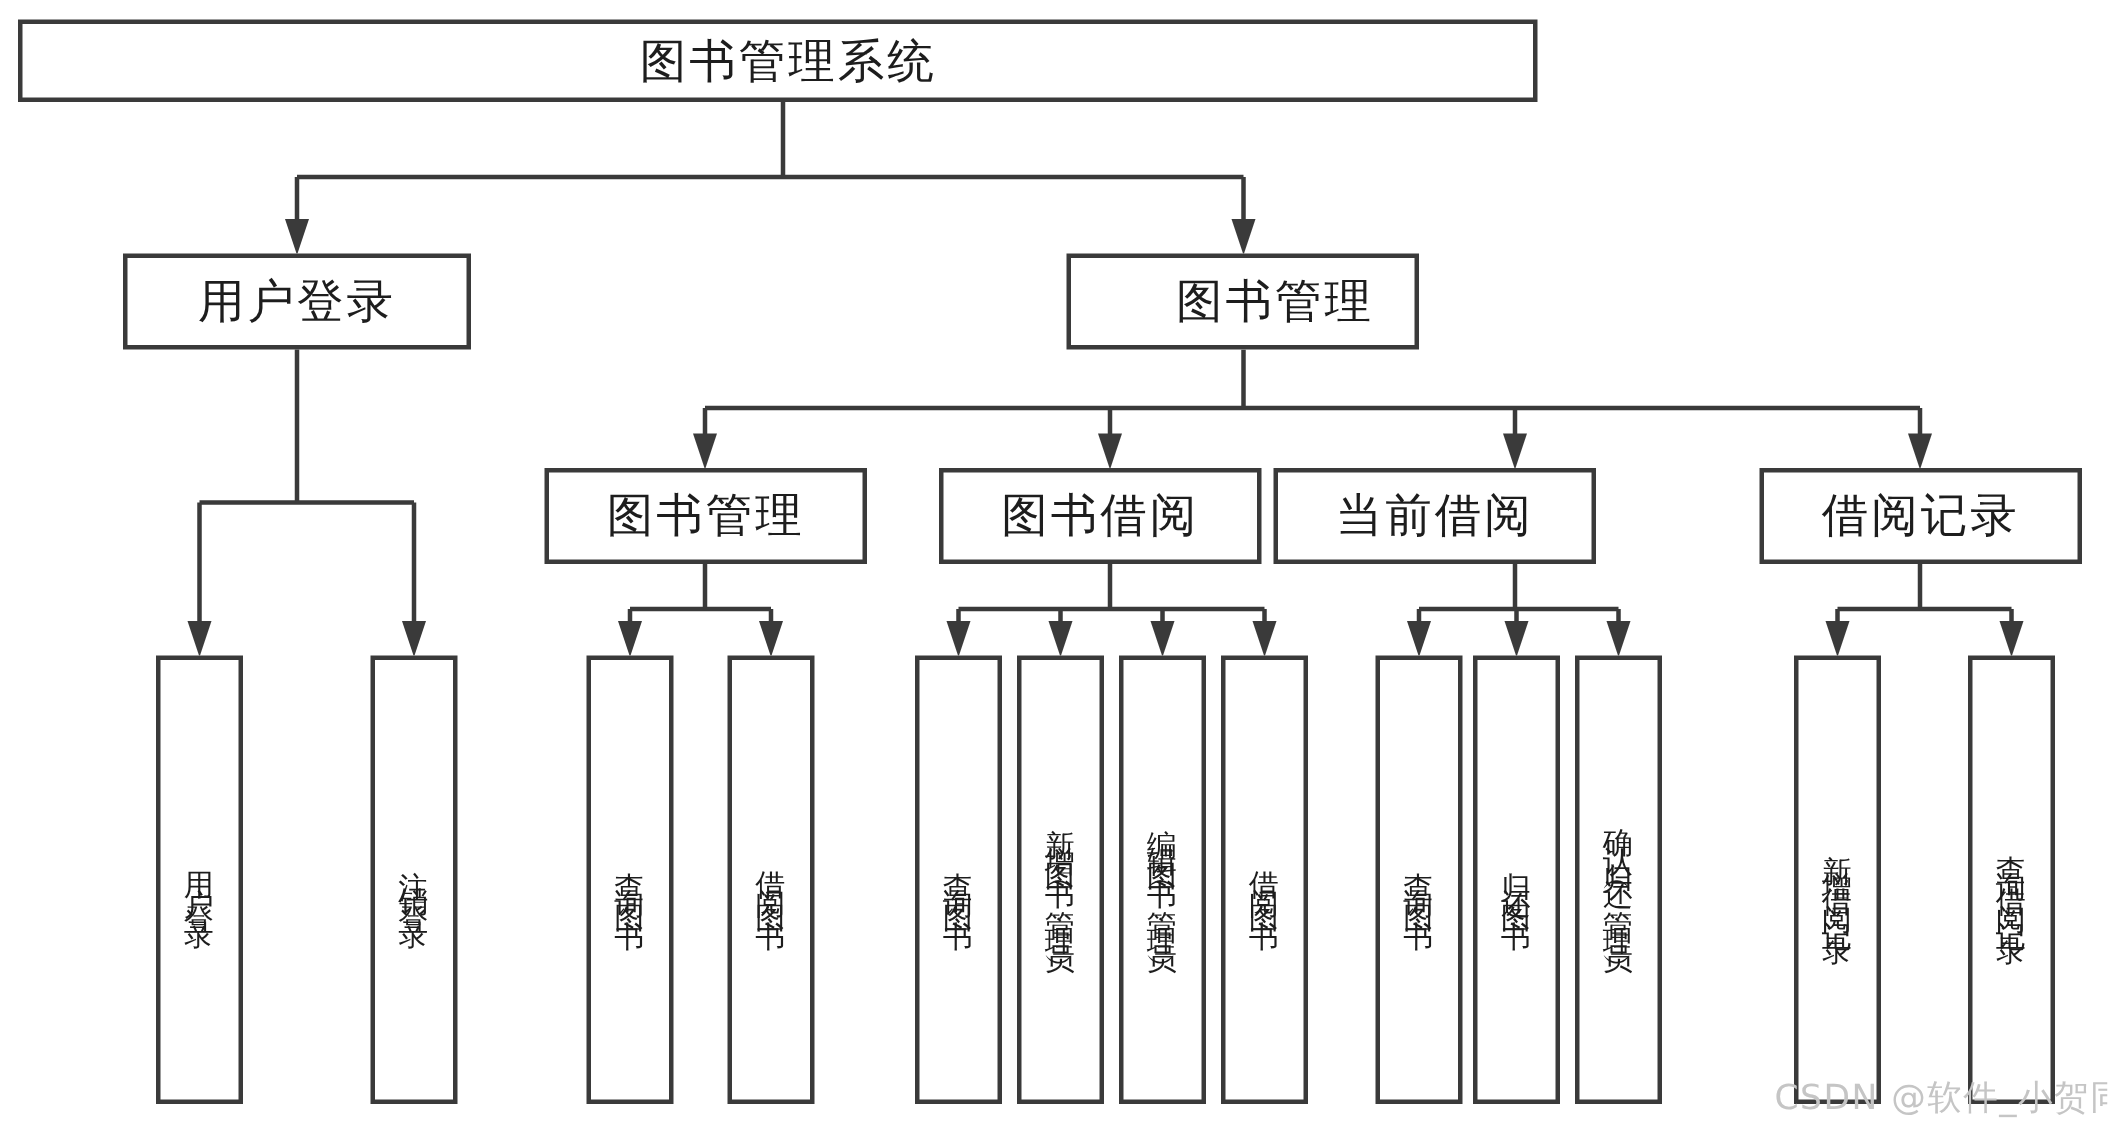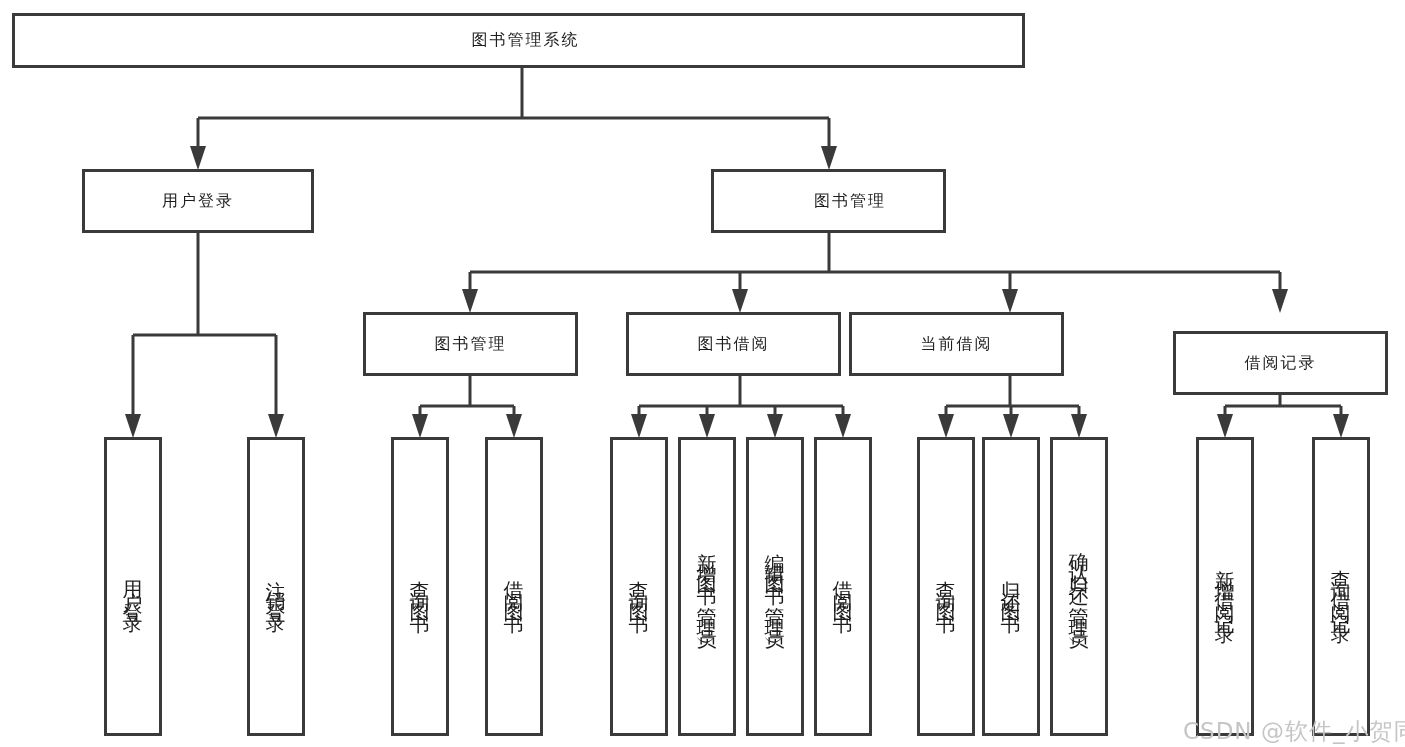--- a/index.html
+++ b/index.html
@@ -11,33 +11,33 @@
     overflow:hidden;
   }
   #wires{position:absolute;left:0;top:0;width:1405px;height:747px;z-index:1;pointer-events:none;}
   .node{
     position:absolute;
     box-sizing:border-box;
     border:3px solid #3a3a3a;
     background:#ffffff;
     display:flex;align-items:center;justify-content:center;
     color:#1d1d1d;
-    font-size:16px;letter-spacing:2px;
+    font-size:31px;letter-spacing:2px;
     z-index:2;
     white-space:nowrap;
   }
   .root{left:12px;top:13px;width:1013px;height:55px;padding-left:14px;}
   .lvl2{top:169px;height:64px;}
   .lvl2.a{left:82px;width:232px;}
   .lvl2.b{left:711px;width:235px;padding-left:43px;}
   .lvl3{top:312px;height:64px;width:215px;}
   .lvl3.g1{left:363px;}
   .lvl3.g2{left:626px;}
   .lvl3.g3{left:849px;}
-  .lvl3.g4{left:1173px;margin-top:19px;}
+  .lvl3.g4{left:1173px;}
   .leaf{
     top:437px;height:299px;width:58px;
     writing-mode:vertical-rl;
     text-orientation:mixed;
     font-size:20px;letter-spacing:11px;
     white-space:normal;
     line-height:1;
   }
   .watermark{
     position:absolute;

